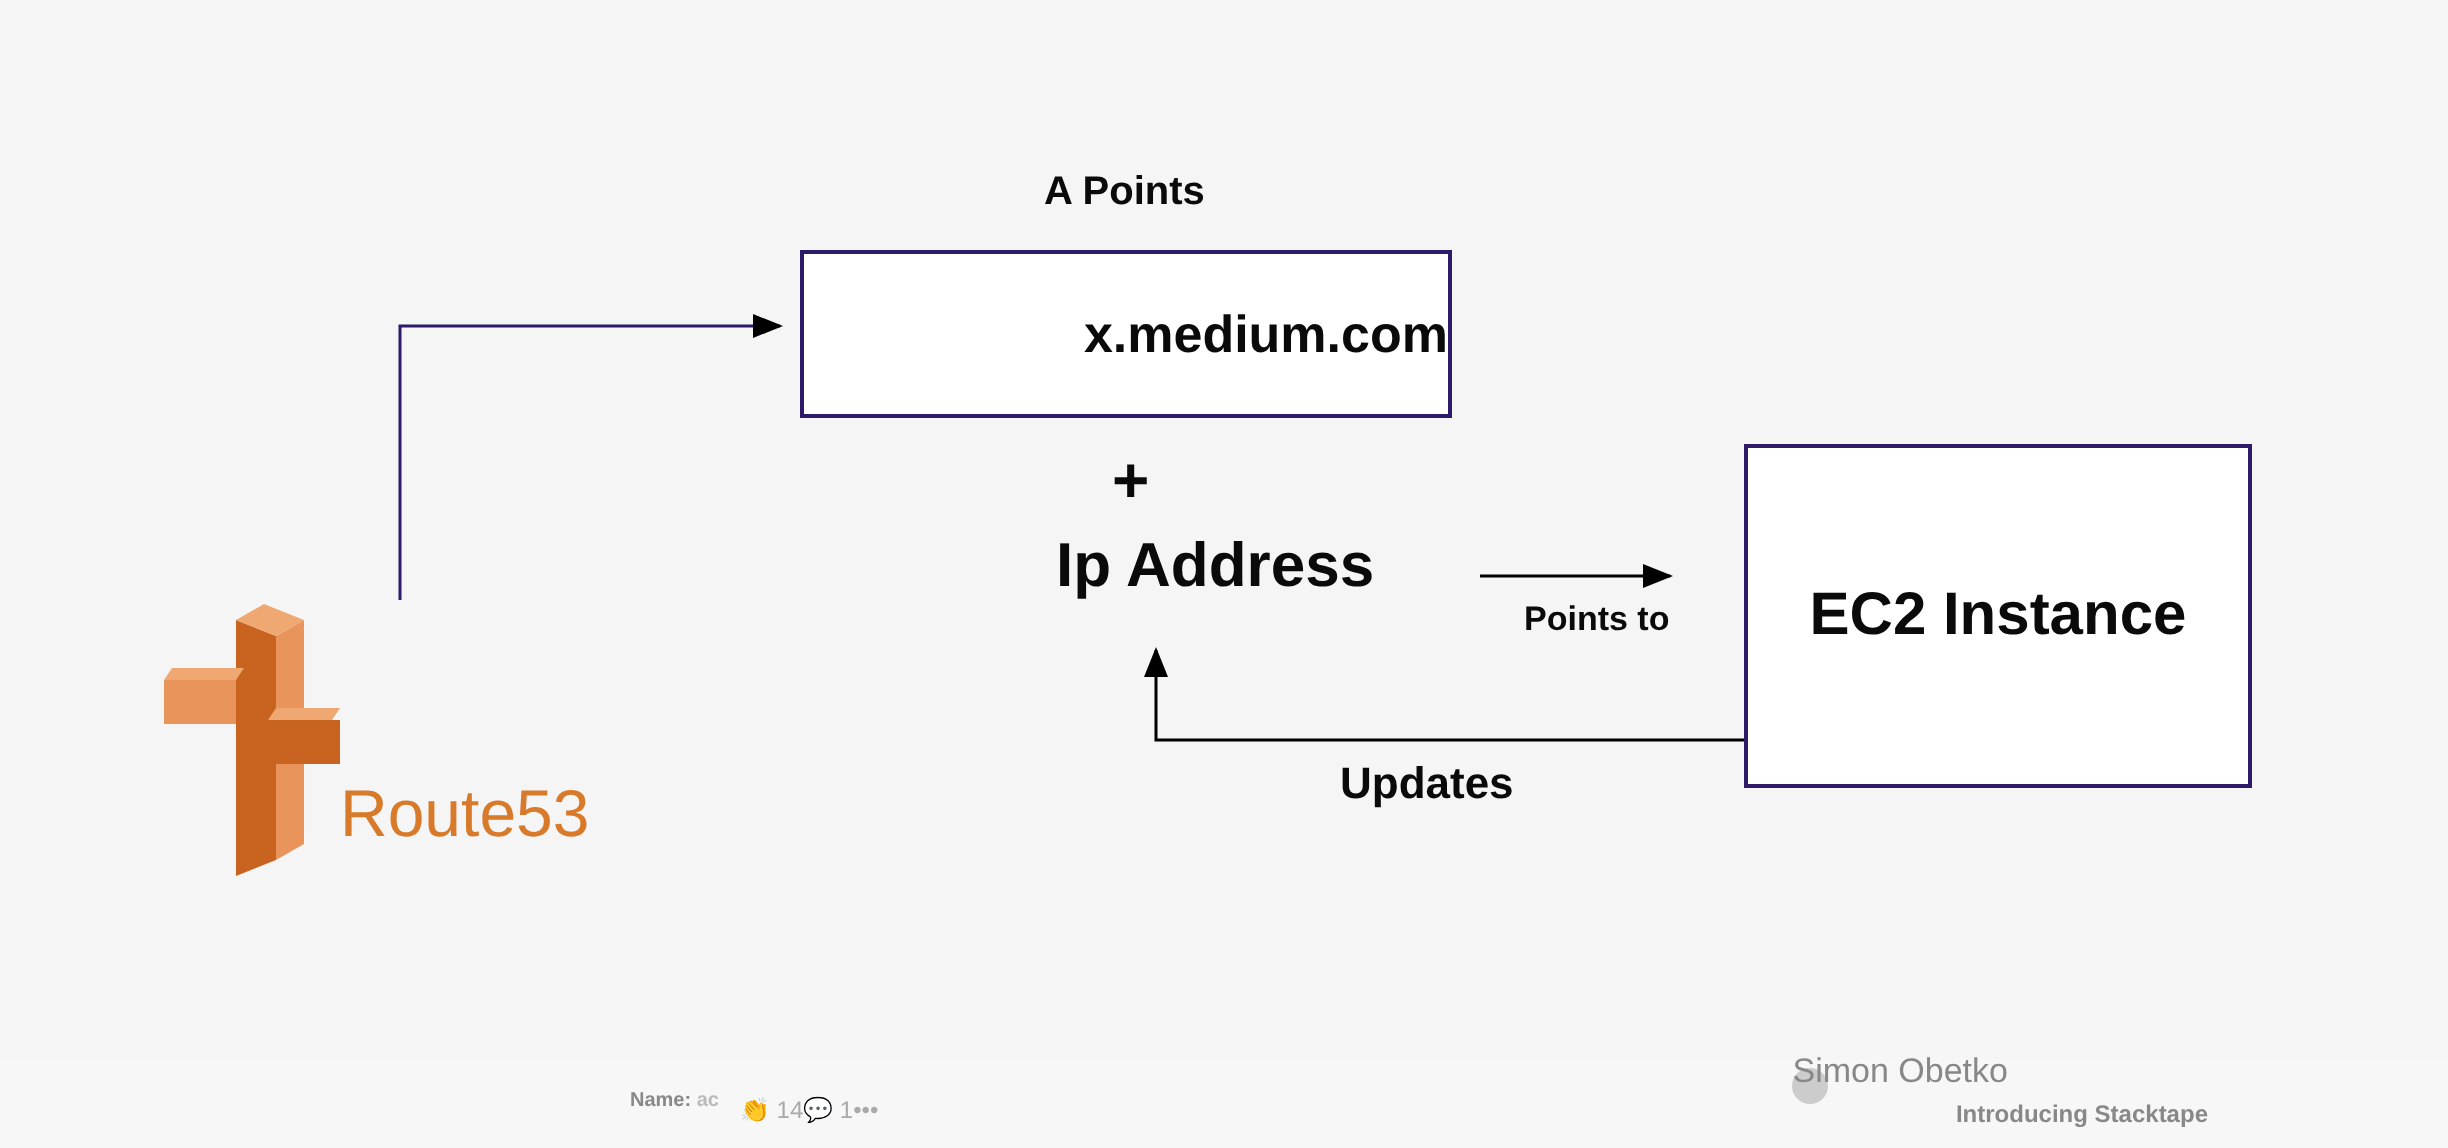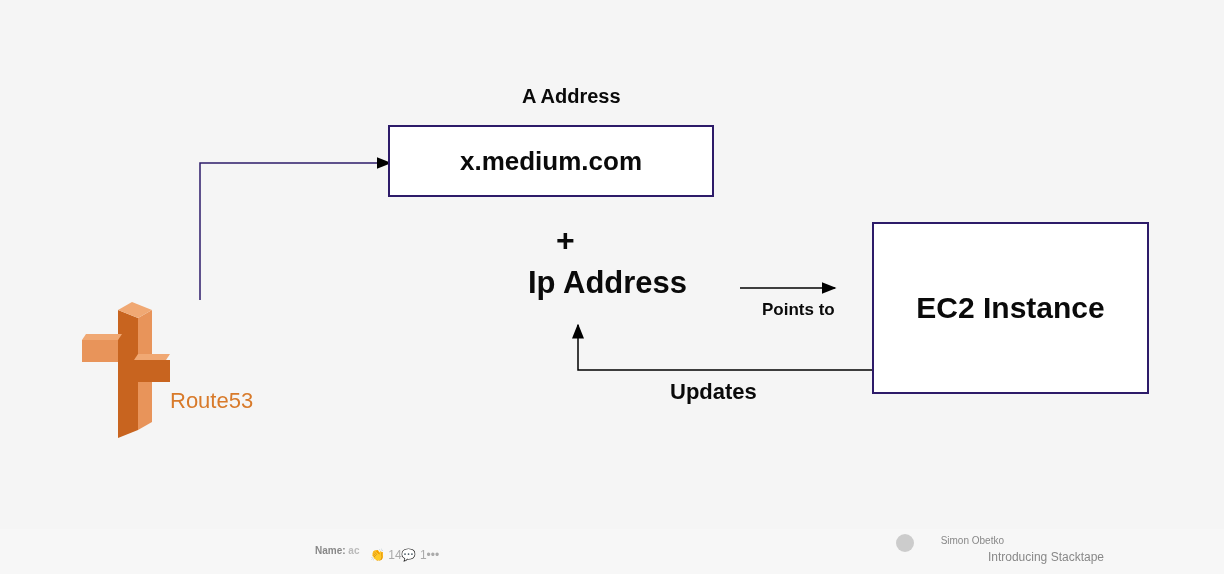--- a/index.html
+++ b/index.html
@@ -6,32 +6,32 @@
     body {
       width: 1224px;
       height: 574px;
       background: #f5f5f5;
       font-family: Arial, Helvetica, sans-serif;
       position: relative;
       overflow: hidden;
     }
     .canvas { position: absolute; top: 0; left: 0; width: 1224px; height: 574px; }
     .route53-icon { position: absolute; left: 80px; top: 300px; width: 90px; height: 140px; }
-    .route53-label { position: absolute; left: 170px; top: 388px; font-size: 22px; color: #d87a2a; font-weight: 400; }
+    .route53-label { position: absolute; left: 170px; top: 388px; font-size: 33px; color: #d87a2a; font-weight: 400; }
     .arecord-label { position: absolute; left: 522px; top: 85px; font-size: 20px; font-weight: 900; color: #0a0a0a; }
-    .arecord-box { position: absolute; left: 388px; top: 125px; width: 326px; height: 72px; border: 2px solid #2d1b69; background: #fff; display: flex; align-items: center; justify-content: center; font-size: 26px; font-weight: 900; color: #0a0a0a; }
+    .arecord-box { position: absolute; left: 400px; top: 125px; width: 326px; height: 84px; border: 2px solid #2d1b69; background: #fff; display: flex; align-items: center; justify-content: flex-end; font-size: 26px; font-weight: 900; color: #0a0a0a; }
     .plus-sign { position: absolute; left: 556px; top: 222px; font-size: 32px; font-weight: 900; color: #0a0a0a; }
     .ip-label { position: absolute; left: 528px; top: 265px; font-size: 31px; font-weight: 900; color: #0a0a0a; }
-    .ec2-box { position: absolute; left: 872px; top: 222px; width: 277px; height: 172px; border: 2px solid #2d1b69; background: #fff; display: flex; align-items: center; justify-content: center; font-size: 30px; font-weight: 900; color: #0a0a0a; }
+    .ec2-box { position: absolute; left: 872px; top: 222px; width: 254px; height: 172px; border: 2px solid #2d1b69; background: #fff; display: flex; align-items: center; justify-content: center; font-size: 30px; font-weight: 900; color: #0a0a0a; }
     .points-label { position: absolute; left: 762px; top: 300px; font-size: 17px; font-weight: 900; color: #0a0a0a; }
     .updates-label { position: absolute; left: 670px; top: 379px; font-size: 22px; font-weight: 700; color: #0a0a0a; }
     .footer-bar { position: absolute; bottom: 0; left: 0; width: 1224px; height: 45px; background: #fafafa; opacity: 0.5; }
     .footer-name { position: absolute; left: 300px; bottom: 18px; font-size: 10px; color: #888; font-weight: 700; padding-left: 15px; }
-    .footer-author { position: absolute; right: 220px; bottom: 28px; font-size: 10px; color: #888; }
-    .footer-title { position: absolute; right: 120px; bottom: 10px; font-size: 12px; font-weight: 400; color: #888; }
+    .footer-author { position: absolute; right: 220px; bottom: 28px; font-size: 17px; color: #888; }
+    .footer-title { position: absolute; right: 120px; bottom: 10px; font-size: 12px; font-weight: 700; color: #888; }
     .footer-avatar { position: absolute; right: 310px; bottom: 22px; width: 18px; height: 18px; border-radius: 50%; background: #ccc; }
     .clap-icon-group { position: absolute; left: 370px; bottom: 12px; display: flex; align-items: center; color: #aaa; font-size: 12px; }
   </style>
 </head>
 <body>
 
 <svg class="canvas">
   <defs>
     <marker id="arrowhead" markerWidth="10" markerHeight="8" refX="9" refY="4" orient="auto">
       <polygon points="0 0, 10 4, 0 8" fill="#000"></polygon>
@@ -62,21 +62,21 @@
 
     <g>
       <polygon points="58,60 90,60 90,82 58,82" fill="#c8641f"></polygon>
       <polygon points="58,60 62,54 94,54 90,60" fill="#f0a873" transform="translate(-4,0)"></polygon>
     </g>
   </svg>
 </div>
 
 <div class="route53-label">Route53</div>
 
-<div class="arecord-label">A Address</div>
+<div class="arecord-label">A Points</div>
 
 <div class="arecord-box">
   <span>x.medium.com</span>
 </div>
 
 <div class="plus-sign">+</div>
 
 <div class="ip-label">Ip Address</div>
 
 <div class="ec2-box">

